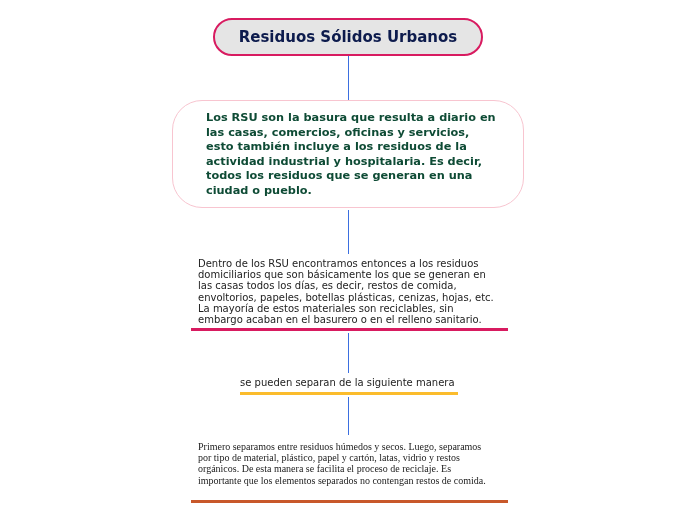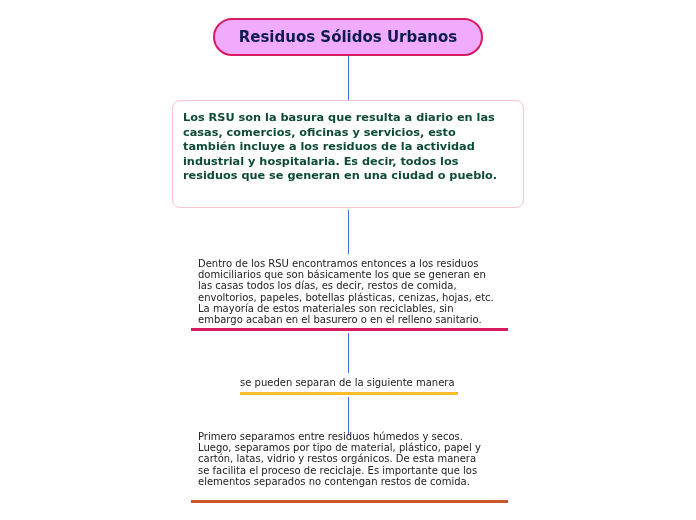--- a/index.html
+++ b/index.html
@@ -4,27 +4,27 @@
 <style>
   html, body { margin: 0; padding: 0; }
   body {
     width: 696px; height: 520px; background: #ffffff; position: relative;
     overflow: hidden; font-family: "DejaVu Sans", sans-serif;
   }
   .root {
     position: absolute; left: 213px; top: 18px; width: 270px; height: 38px;
     box-sizing: border-box; border: 2px solid #d81b60; border-radius: 19px;
     display: flex; align-items: center; justify-content: center;
-    color: #0d1b4d; font-weight: bold; font-size: 15px; background: #f0abfc;
+    color: #0d1b4d; font-weight: bold; font-size: 15px; background: #e5e5e5;
   }
   .line { position: absolute; width: 1px; background: #3b6fe0; }
   .main-node {
     position: absolute; left: 172px; top: 100px; width: 352px; height: 108px;
-    box-sizing: border-box; border: 1.5px solid #f8c5d0; border-radius: 8px;
-    background: #fff; padding: 10px 24px 0 10px;
+    box-sizing: border-box; border: 1.5px solid #f8c5d0; border-radius: 30px;
+    background: #fff; padding: 10px 24px 0 33px;
     color: #0e4b35; font-weight: bold; font-size: 11.3px; line-height: 14.6px;
   }
   .sub {
     position: absolute; font-size: 10px; line-height: 11.2px; color: #222;
   }
   .ul { position: absolute; height: 3px; }
 </style>
 </head>
 <body>
 
@@ -47,16 +47,16 @@
 
 <div class="line" style="left:348px; top:333px; height:40px;"></div>
 
 <div class="sub" style="left:240px; top:377px; width:217px; text-align:left;">
   <span>se pueden separan de la siguiente manera</span>
 </div>
 <div class="ul" style="left:240px; top:392px; width:218px; background:#fbbc2c;"></div>
 
 <div class="line" style="left:348px; top:397px; height:38px;"></div>
 
-<div class="sub" style="left:198px; top:431px; width:290px;">
+<div class="sub" style="left:198px; top:441px; width:290px;font-family:Liberation Serif, serif;">
   <span>Primero separamos entre residuos húmedos y secos. Luego, separamos por tipo de material, plástico, papel y cartón, latas, vidrio y restos orgánicos. De esta manera se facilita el proceso de reciclaje. Es importante que los elementos separados no contengan restos de comida.</span>
 </div>
 <div class="ul" style="left:191px; top:500px; width:317px; background:#c8582a;"></div>
 
 </body></html>

